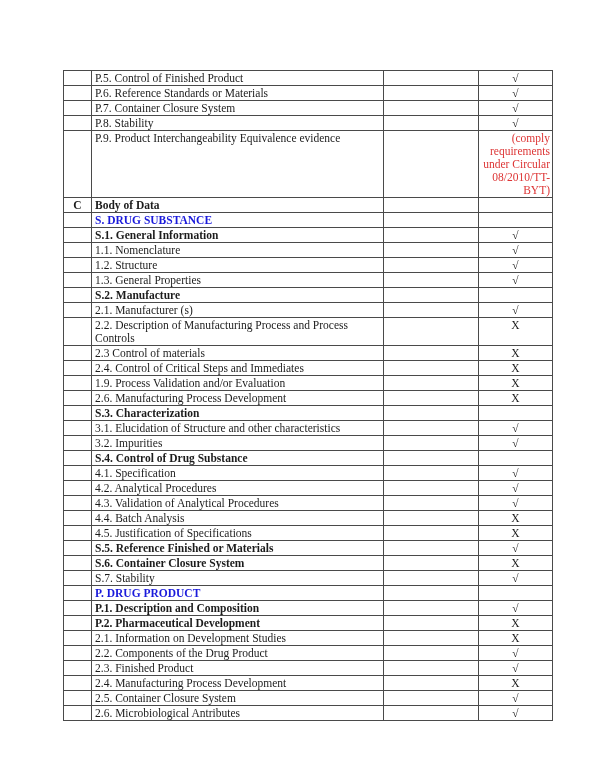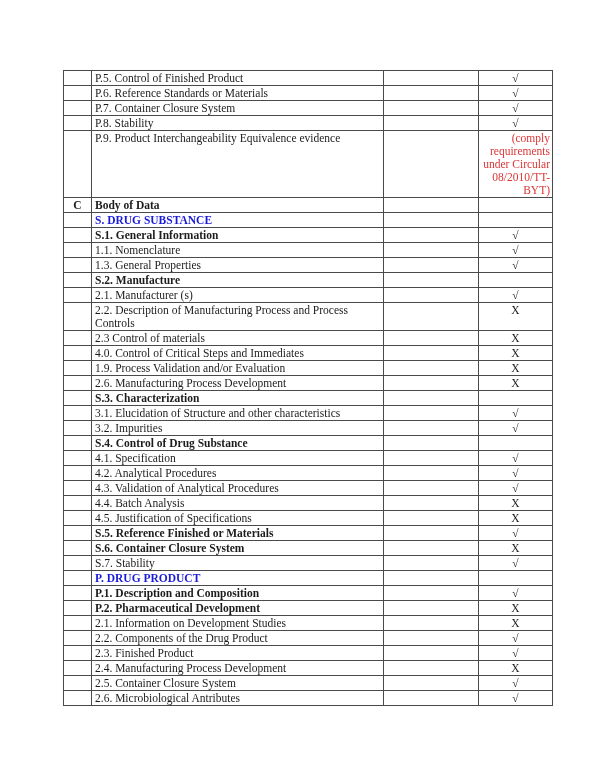--- a/index.html
+++ b/index.html
@@ -120,20 +120,26 @@
           <td class="col-mark">√</td>
         </tr>
         <tr>
           <td class="col-c"></td>
           <td class="col-label ">1.1. Nomenclature</td>
           <td class="col-middle"></td>
           <td class="col-mark">√</td>
         </tr>
         <tr>
           <td class="col-c"></td>
+          <td class="col-label ">1.2. Structure</td>
+          <td class="col-middle"></td>
+          <td class="col-mark">√</td>
+        </tr>
+        <tr>
+          <td class="col-c"></td>
           <td class="col-label ">1.3. General Properties</td>
           <td class="col-middle"></td>
           <td class="col-mark">√</td>
         </tr>
         <tr>
           <td class="col-c"></td>
           <td class="col-label bold">S.2. Manufacture</td>
           <td class="col-middle"></td>
           <td class="col-mark"></td>
         </tr>
@@ -150,21 +156,21 @@
           <td class="col-mark">X</td>
         </tr>
         <tr>
           <td class="col-c"></td>
           <td class="col-label ">2.3 Control of materials</td>
           <td class="col-middle"></td>
           <td class="col-mark">X</td>
         </tr>
         <tr>
           <td class="col-c"></td>
-          <td class="col-label ">4.0. Control of Critical Steps and Immediates</td>
+          <td class="col-label ">2.4. Control of Critical Steps and Immediates</td>
           <td class="col-middle"></td>
           <td class="col-mark">X</td>
         </tr>
         <tr>
           <td class="col-c"></td>
           <td class="col-label ">1.9. Process Validation and/or Evaluation</td>
           <td class="col-middle"></td>
           <td class="col-mark">X</td>
         </tr>
         <tr>

